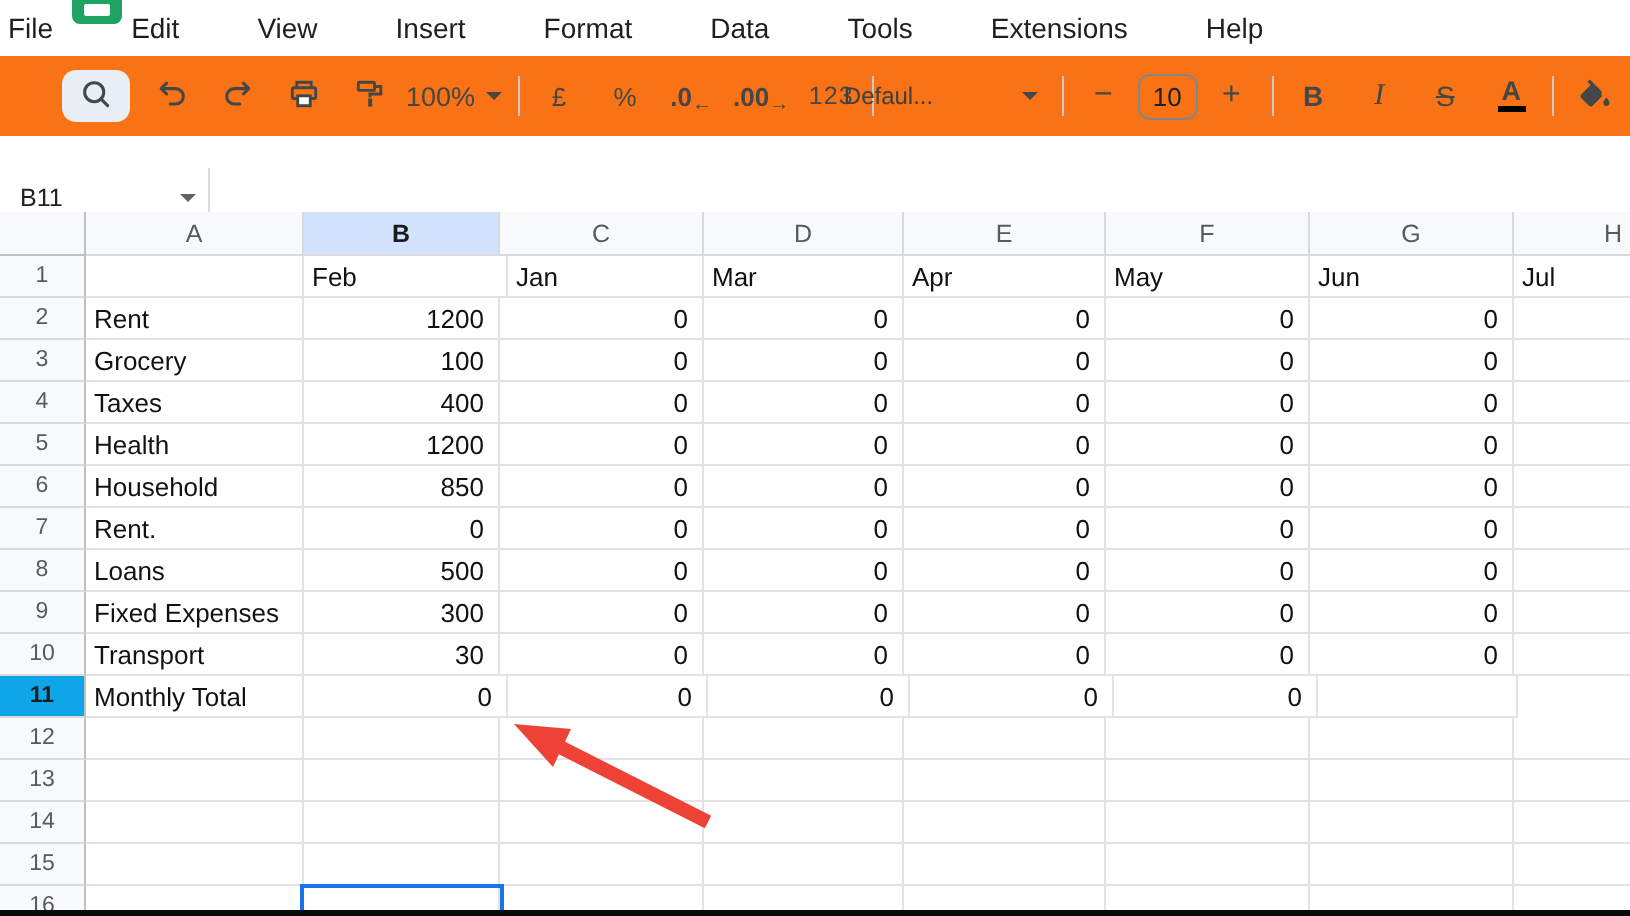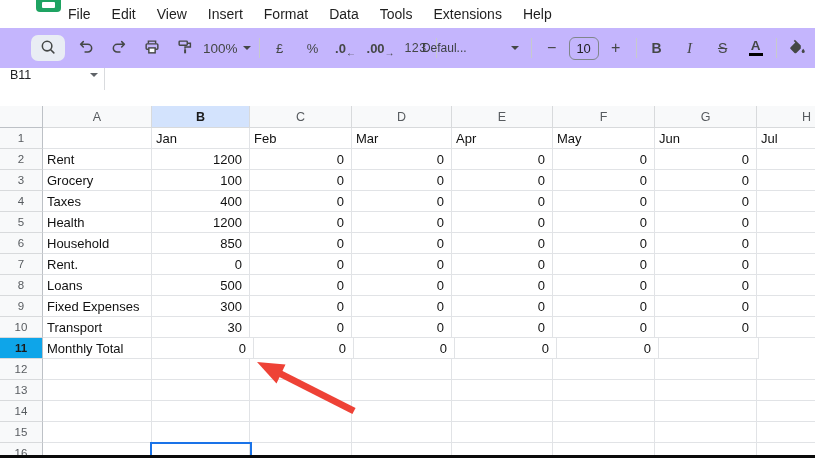--- a/index.html
+++ b/index.html
@@ -7,26 +7,26 @@
               font-family:"Liberation Sans", sans-serif; }
   .app { position:relative; width:815px; height:458px; overflow:hidden; background:#fff; }
 
   
   .menubar { position:absolute; left:0; top:0; width:815px; height:28px; background:#fff;
              display:flex; align-items:center; }
   .sheets-icon { position:absolute; left:36px; top:-14px; width:25px; height:26px;
                  background:#1ea362; border-radius:4px; }
   .sheets-icon::after { content:""; position:absolute; left:6px; top:16px; width:13px; height:6px;
                  background:#fff; border-radius:1px; }
-  .menus { display:flex; gap:13px; margin-left:64px; }
+  .menus { display:flex; gap:31px; }
   .menu-item { border:none; background:transparent; font:14px "Liberation Sans", sans-serif;
                color:#1f1f1f; cursor:pointer; padding:2px 4px; }
 
   
-  .toolbar { position:absolute; left:0; top:28px; width:815px; height:40px; background:#c4b5fd;
+  .toolbar { position:absolute; left:0; top:28px; width:815px; height:40px; background:#f97316;
              display:flex; align-items:center; color:#444746; }
   .tb-btn { display:flex; align-items:center; justify-content:center; height:26px; min-width:24px;
             border:none; background:transparent; color:#444746; cursor:pointer;
             font:13px "Liberation Sans", sans-serif; }
   .search-pill { width:34px; height:26px; background:#e9edf4; border-radius:7px; margin-left:31px; }
   .tdiv { width:1px; height:20px; background:#c7cacd; margin:0 8px; flex:0 0 1px; }
   .zoom-btn { margin-left:6px; gap:5px; font-size:13.5px; }
   .caret { width:0; height:0; border-left:4px solid transparent; border-right:4px solid transparent;
            border-top:4.5px solid #444746; display:inline-block; }
   .dec-btn { position:relative; font-size:13px; font-weight:bold; }
@@ -39,21 +39,21 @@
             justify-content:center; margin:0 5px; }
   .b-btn { font-weight:bold; font-size:14px; }
   .i-btn { font-style:italic; font-family:"Liberation Serif", serif; font-size:15px; }
   .s-btn { text-decoration:line-through; font-size:14px; }
   .a-btn { flex-direction:column; font-size:13.5px; font-weight:bold; line-height:12px; gap:1px; }
   .a-bar { width:14px; height:3px; background:#000; display:block; }
   .gap9 { margin-left:9px; }
 
   
   .formulabar { position:absolute; left:0; top:68px; width:747px; height:38px; background:#fff;
-                display:flex; align-items:flex-start; }
+                display:flex; align-items:flex-end; }
   .namebox { display:flex; align-items:center; width:88px; margin-left:10px; cursor:pointer; }
   .namebox-text { font:12.5px "Liberation Sans", sans-serif; color:#202124; }
   .namebox .caret { margin-left:auto; border-top-color:#5f6368; }
   .fdiv { width:1px; height:22px; background:#d9dbde; margin:0 4px 0 6px; }
   .red-box { display:flex; align-items:center; border:2px solid #e94235; border-radius:3px;
              height:26px; padding:0 10px 0 8px; margin-left:2px; }
   .fx { font:italic 13px "DejaVu Serif", serif; color:#5f6368; margin-right:9px; }
   .formula { font:12.5px "DejaVu Sans Mono", monospace; color:#202124; white-space:pre; cursor:text; }
   .formula .range { color:#e8710a; }
 
@@ -223,22 +223,22 @@
         <div class="gh" style="width: 100px;">D</div>
         <div class="gh" style="width: 101px;">E</div>
         <div class="gh" style="width: 102px;">F</div>
         <div class="gh" style="width: 102px;">G</div>
         <div class="gh" style="width: 100px;">H</div>
       </div>
     <div id="gbody">
         <div class="grow">
           <div class="rh">1</div>
           <div class="gc txt" style="width: 109px;"></div>
+          <div class="gc txt" style="width: 102px;">Feb</div>
           <div class="gc txt" style="width: 98px;">Jan</div>
-          <div class="gc txt" style="width: 102px;">Feb</div>
           <div class="gc txt" style="width: 100px;">Mar</div>
           <div class="gc txt" style="width: 101px;">Apr</div>
           <div class="gc txt" style="width: 102px;">May</div>
           <div class="gc txt" style="width: 102px;">Jun</div>
           <div class="gc txt" style="width: 100px;">Jul</div>
         </div>
         <div class="grow">
           <div class="rh">2</div>
           <div class="gc txt" style="width: 109px;">Rent</div>
           <div class="gc num" style="width: 98px;">1200</div>

